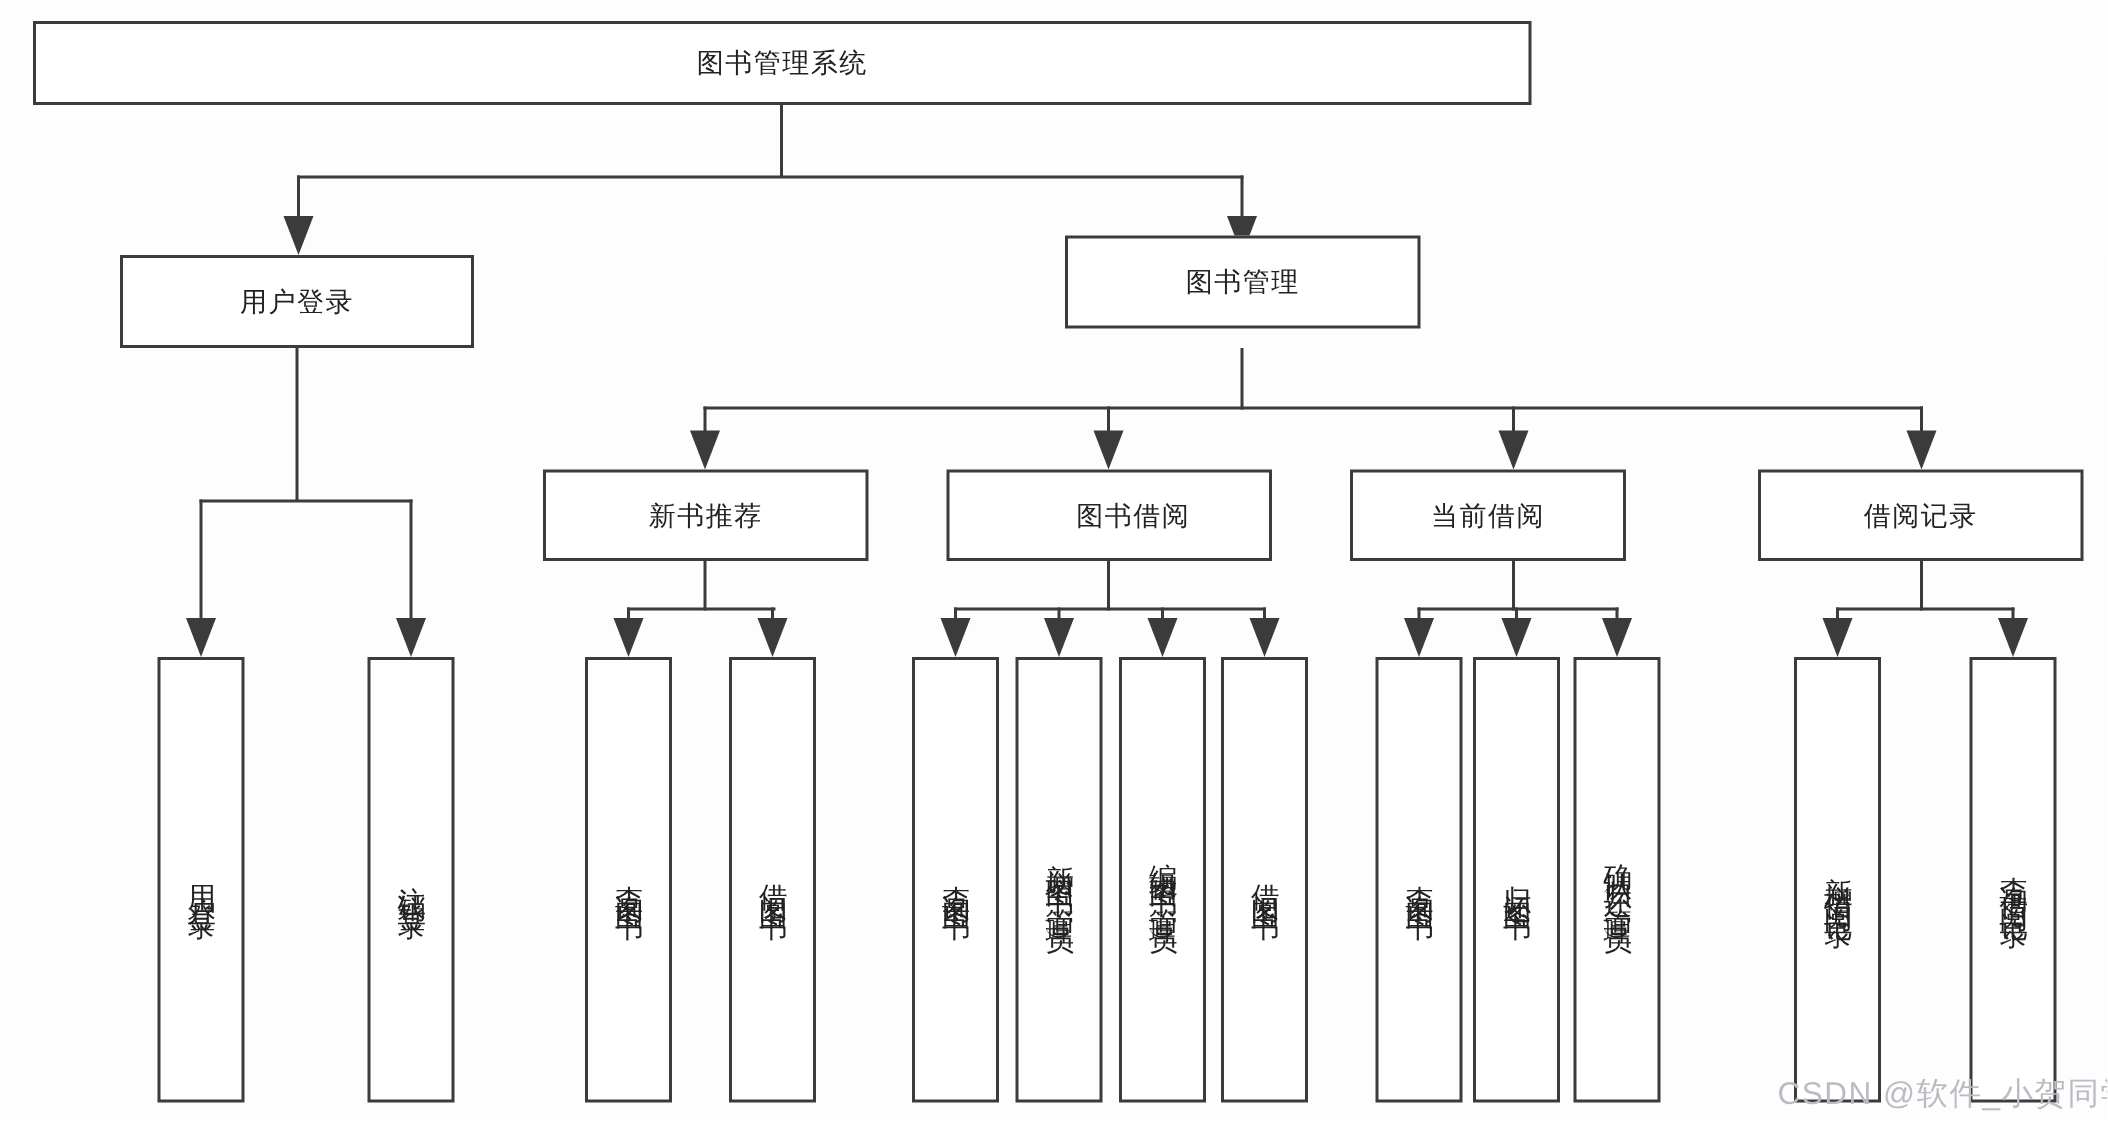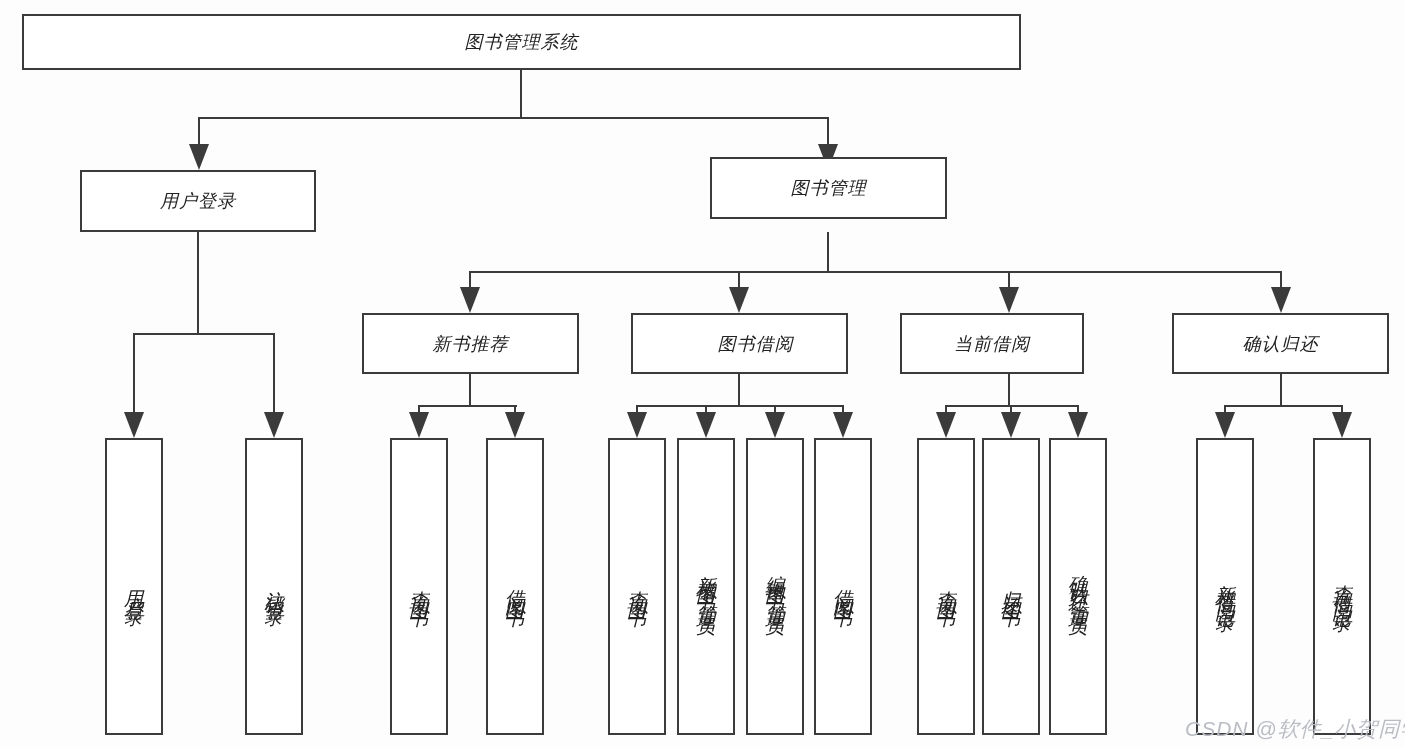--- a/index.html
+++ b/index.html
@@ -1,18 +1,18 @@
 <!DOCTYPE html>
 <html><head>
 <meta charset="utf-8">
 <style>
   html,body{margin:0;padding:0;background:#ffffff;}
   .canvas{
     position:relative;width:1405px;height:747px;background:#fdfdfd;
-    font-family:"Liberation Sans","DejaVu Sans",sans-serif;color:#222222;overflow:hidden;font-style:italic;
+    font-family:"Liberation Sans","DejaVu Sans",sans-serif;color:#222222;overflow:hidden;
   }
   .node{
     position:absolute;box-sizing:border-box;border:2px solid #3b3b3b;background:#ffffff;
     display:flex;align-items:center;justify-content:center;
     font-size:18px;letter-spacing:1px;color:#222222;
   }
   .leaf{top:438px;height:297px;width:58px;}
   .leaf .vtext{
     writing-mode:vertical-rl;text-orientation:mixed;
     font-size:19px;letter-spacing:6px;line-height:1;white-space:nowrap;
@@ -73,21 +73,21 @@
   <div class="node" style="left:362px;top:313px;width:217px;height:61px;">
     <span>新书推荐</span>
   </div>
   <div class="node" style="left:631px;top:313px;width:217px;height:61px;padding-left:32px;">
     <span>图书借阅</span>
   </div>
   <div class="node" style="left:900px;top:313px;width:184px;height:61px;">
     <span>当前借阅</span>
   </div>
   <div class="node" style="left:1172px;top:313px;width:217px;height:61px;">
-    <span>确认归还</span>
+    <span>借阅记录</span>
   </div>
 
   <div class="vline" style="left:469px;top:374px;height:33px;"></div>
   <div class="hline" style="left:418px;top:405px;width:99px;"></div>
   <div class="vline" style="left:418px;top:405px;height:10px;"></div>
   <div class="arrow" style="left:409px;top:412px;"></div>
   <div class="vline" style="left:514px;top:405px;height:10px;"></div>
   <div class="arrow" style="left:505px;top:412px;"></div>
 
   <div class="vline" style="left:738px;top:374px;height:33px;"></div>

